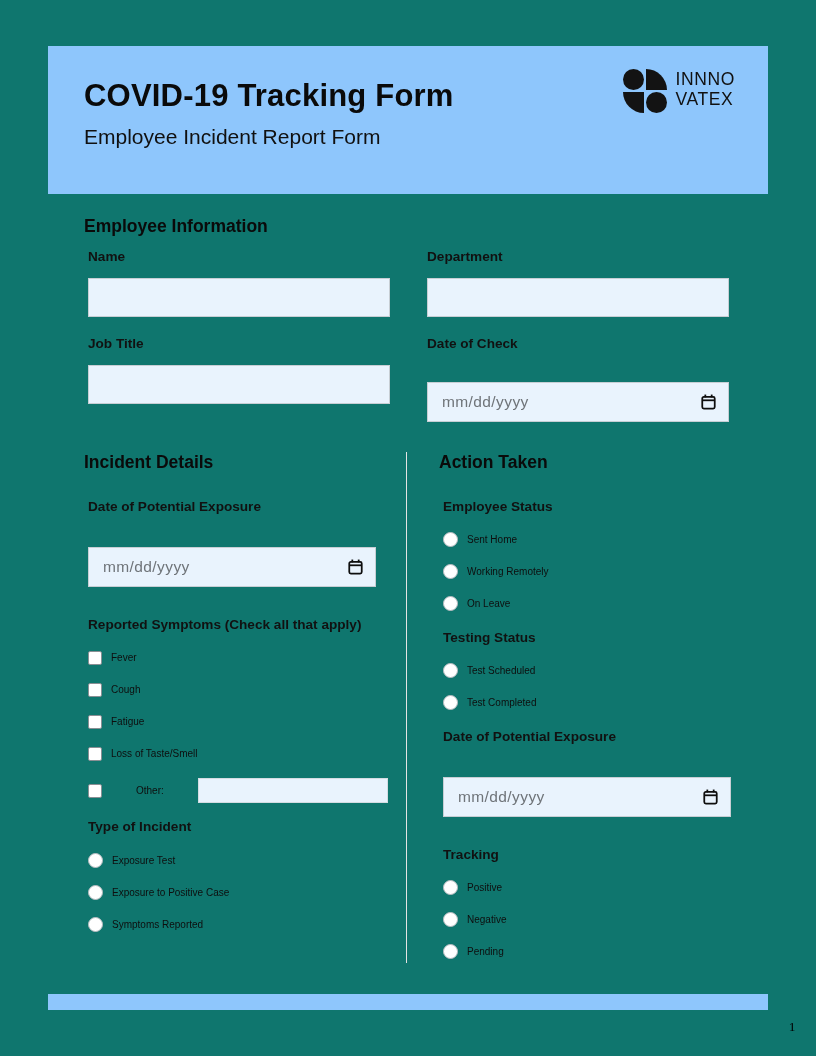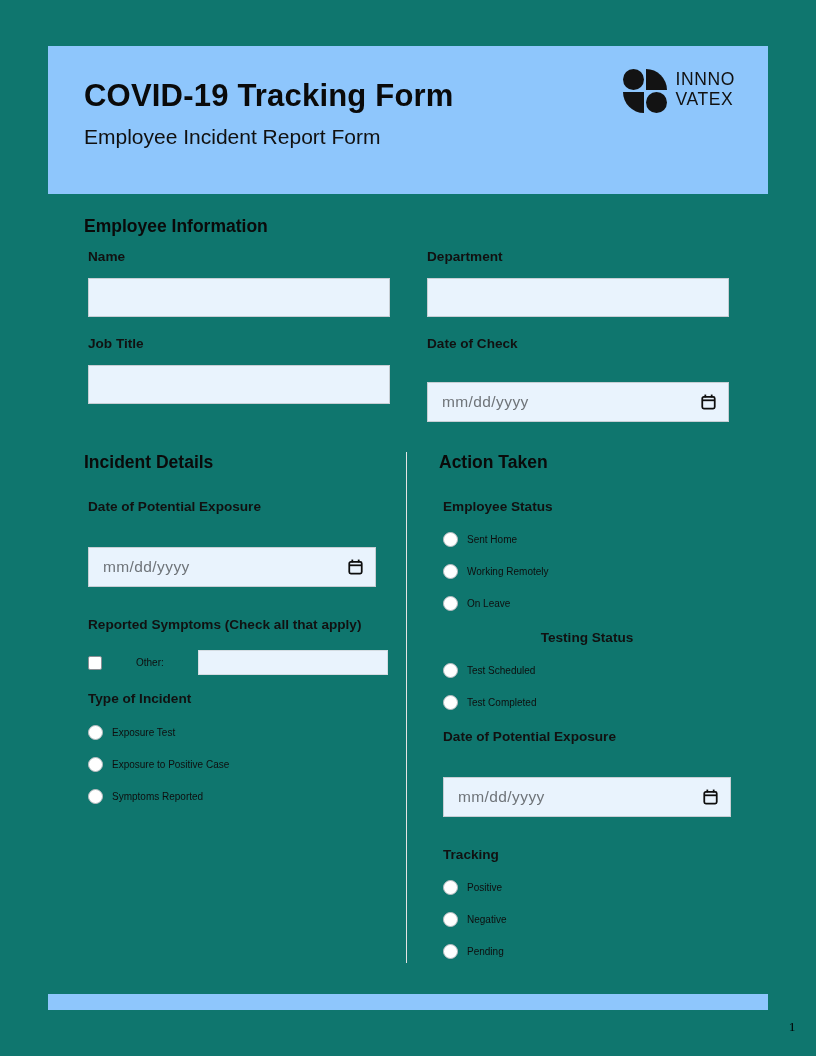--- a/index.html
+++ b/index.html
@@ -40,21 +40,21 @@
   .date-ph{flex:1;margin-left:14px;font-size:15.5px;letter-spacing:0.4px;color:#6f7479;}
   .cal-btn{display:flex;align-items:center;margin-right:11px;}
   
   .divider{position:absolute;left:406px;top:452px;width:1px;height:511px;background:#e4e4e4;}
   .col{position:absolute;width:288px;}
   #incident-col{left:88px;top:452px;}
   #action-col{left:443px;top:452px;}
   .col .section-heading{margin-left:-4px;height:21px;line-height:21px;margin-bottom:24px;}
   .group-label{font-size:13.6px;font-weight:bold;color:#111;line-height:19px;}
   .mb13{margin-bottom:13px;} .mb16{margin-bottom:16px;} .mb28{margin-bottom:28px;}
-  .mt15{margin-top:15px;} .mt16{margin-top:8px;text-align:center;}
+  .mt15{margin-top:15px;} .mt16{margin-top:8px;}
   .opt-row{display:flex;align-items:center;height:15px;margin-bottom:17px;cursor:default;}
   .opt-label{font-size:10px;color:#0e0e0e;}
   input[type="checkbox"]{
     appearance:none;-webkit-appearance:none;width:14px;height:14px;margin:0 9px 0 0;
     border:1px solid #8a8f94;border-radius:2px;background:#fff;flex:0 0 auto;
   }
   input[type="radio"]{
     appearance:none;-webkit-appearance:none;width:15px;height:15px;margin:0 9px 0 0;
     border:1px solid #b9bdc1;border-radius:50%;background:#fff;flex:0 0 auto;
   }
@@ -137,20 +137,42 @@
         <svg width="17" height="18" viewBox="0 0 24 24" fill="none" stroke="#0e0e0e" stroke-width="2.5">
           <line x1="7.5" y1="1.5" x2="7.5" y2="5.5"></line>
             <line x1="16.5" y1="1.5" x2="16.5" y2="5.5"></line>
           <rect x="3.2" y="4.8" width="17.6" height="16.4" rx="2.2"></rect>
           <line x1="3.2" y1="9.6" x2="20.8" y2="9.6"></line>
         </svg>
       </span>
     </div>
 
     <div class="group-label symptoms-label">Reported Symptoms (Check all that apply)</div>
+    <div>
+
+        <label class="opt-row">
+          <input type="checkbox" style="">
+          <span class="opt-label">Fever</span>
+        </label>
+
+        <label class="opt-row">
+          <input type="checkbox" style="">
+          <span class="opt-label">Cough</span>
+        </label>
+
+        <label class="opt-row">
+          <input type="checkbox" style="">
+          <span class="opt-label">Fatigue</span>
+        </label>
+
+        <label class="opt-row">
+          <input type="checkbox" style="">
+          <span class="opt-label">Loss of Taste/Smell</span>
+        </label>
+      </div>
     <label class="opt-row other-row">
       <input type="checkbox" style="">
       <span class="opt-label">Other:</span>
       <input class="other-input" type="text" value="" style="">
     </label>
 
     <div class="group-label" style="margin-bottom:17px;">Type of Incident</div>
     <div>
 
         <label class="opt-row">

